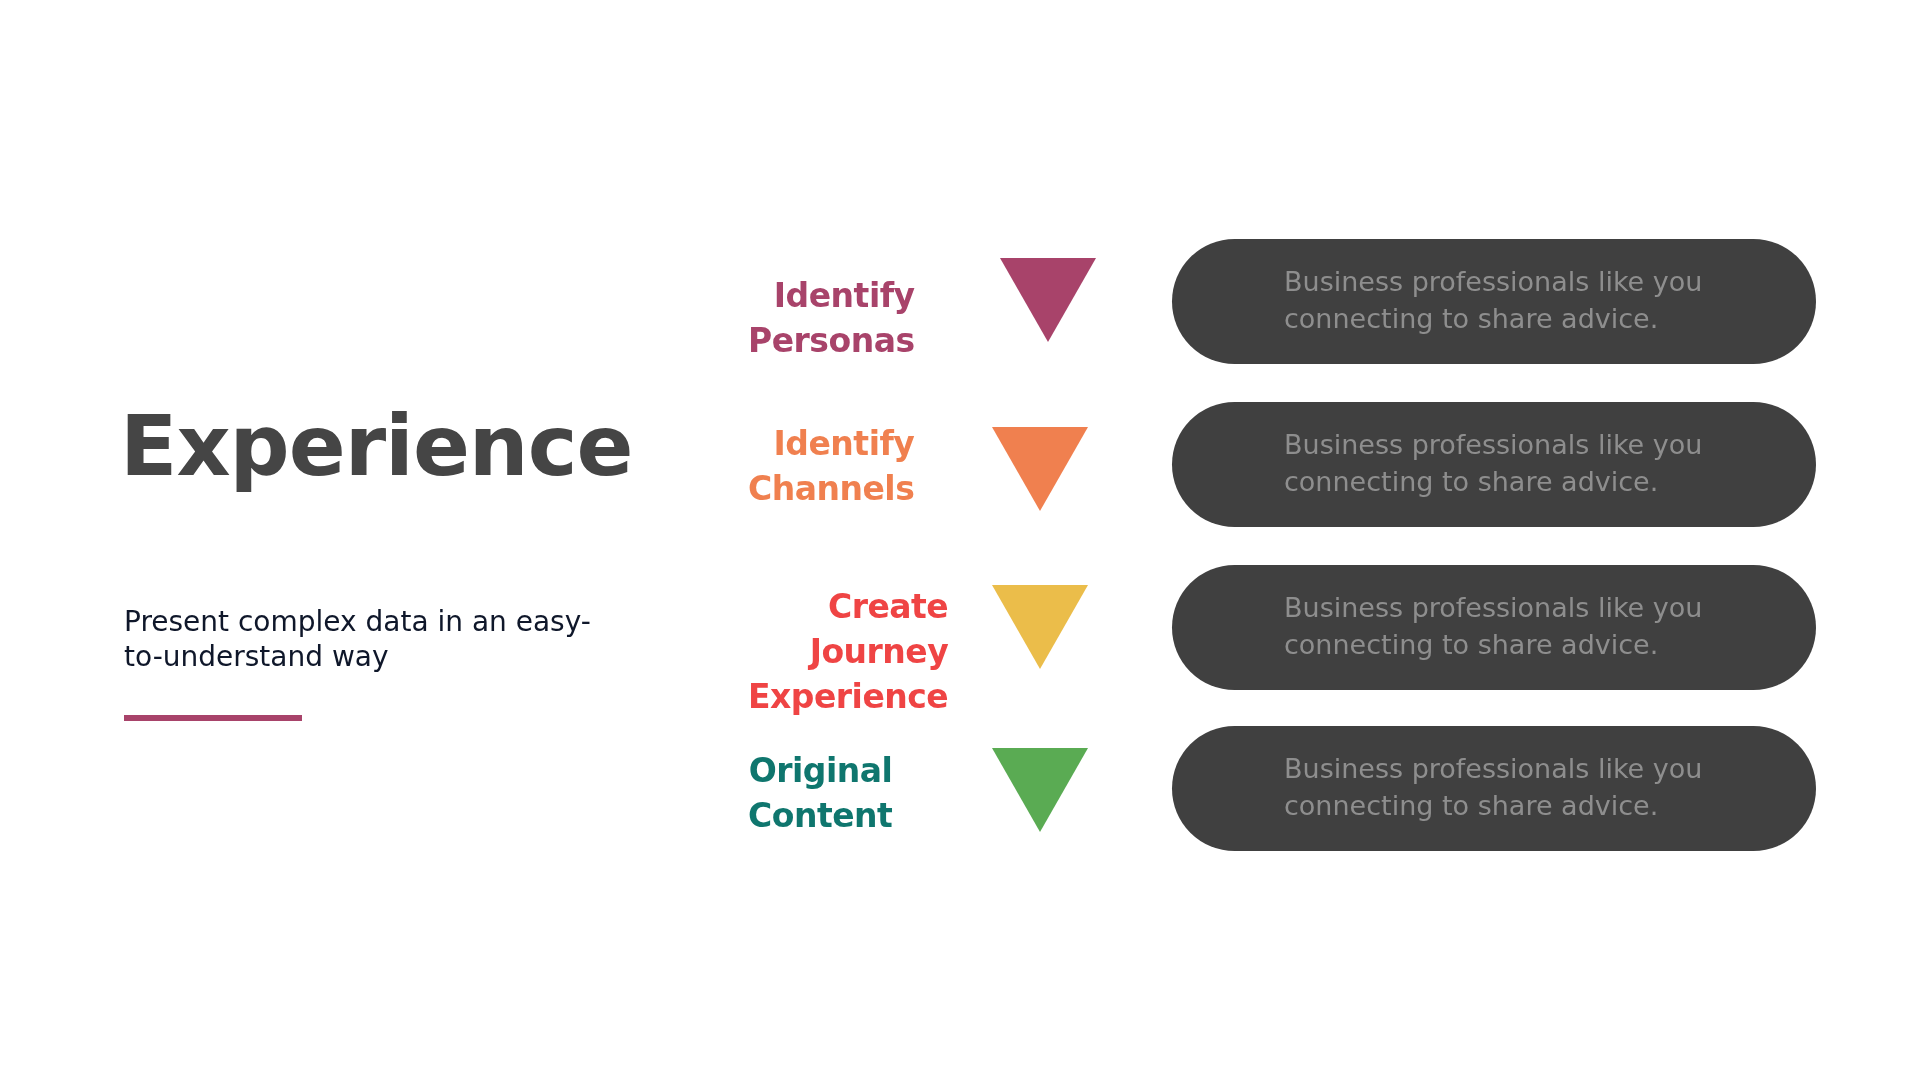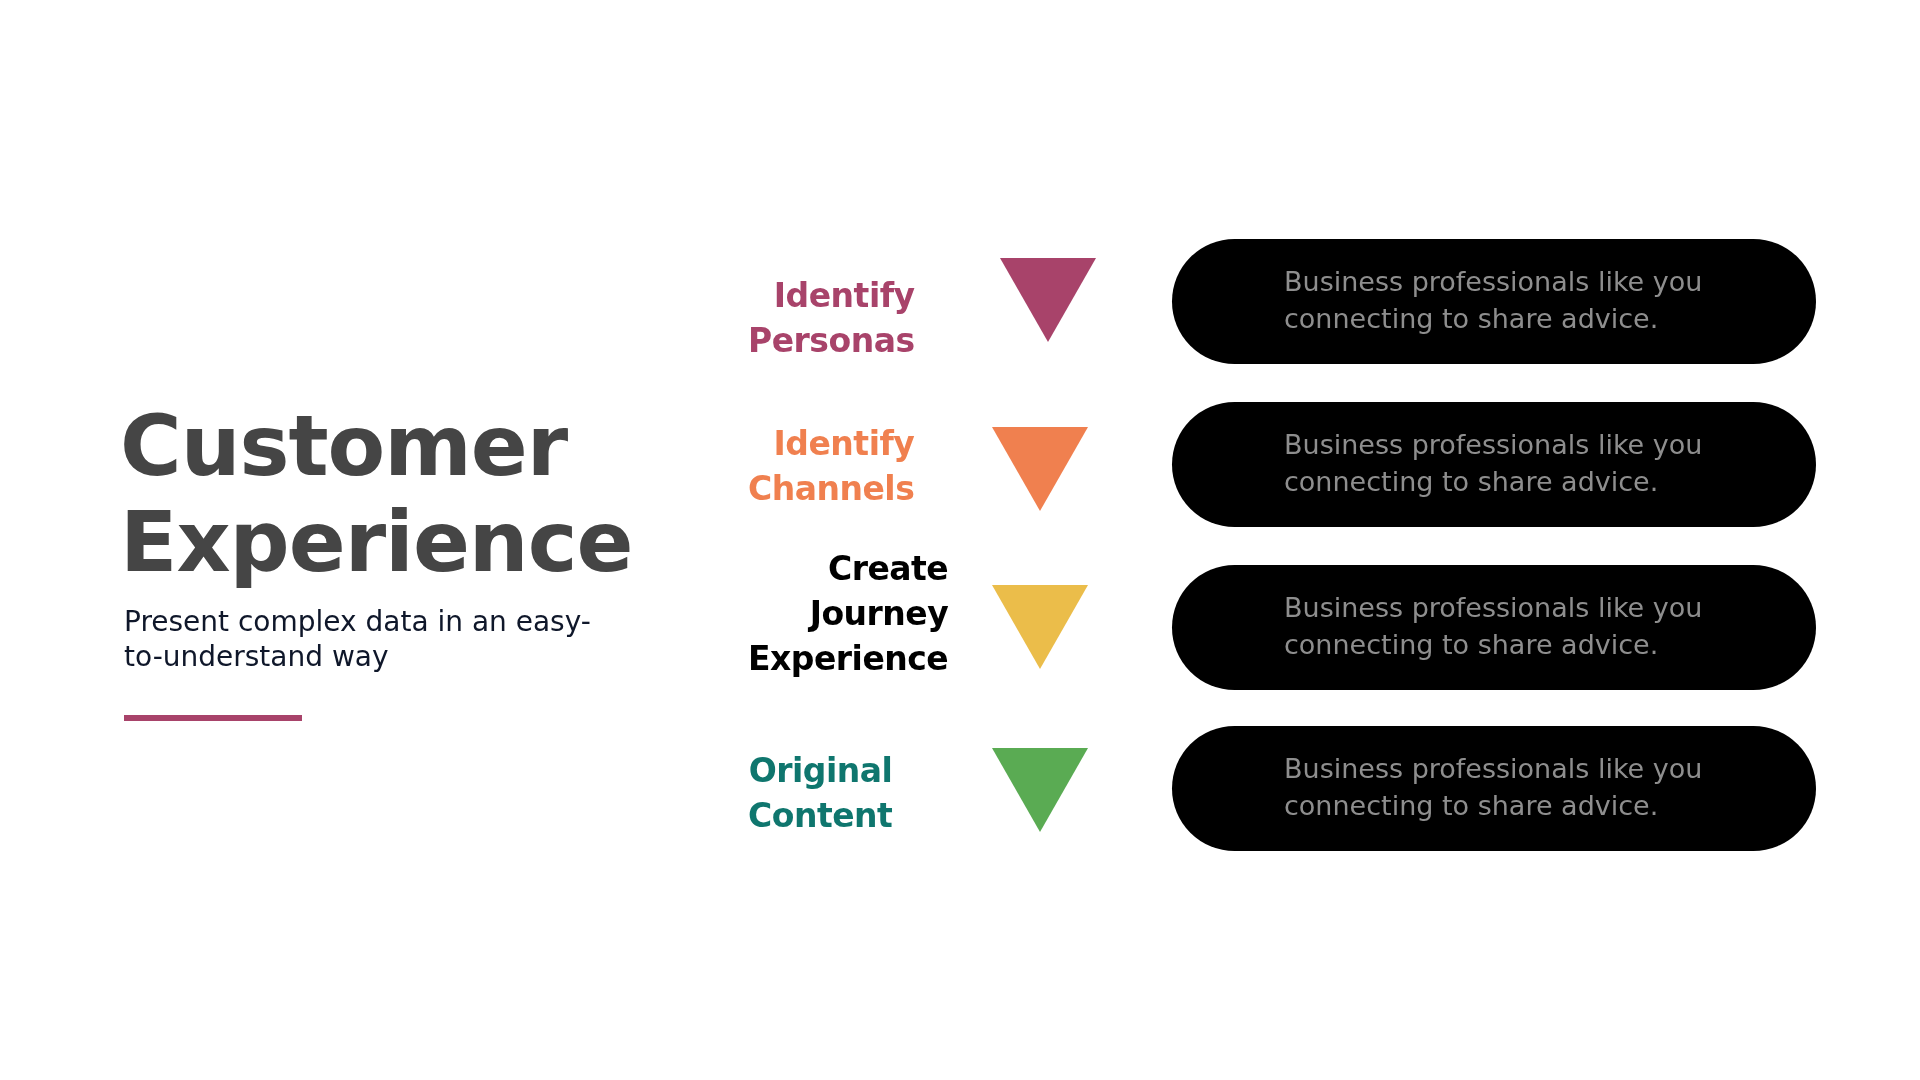--- a/index.html
+++ b/index.html
@@ -2,29 +2,28 @@
 <html><head>
 <meta charset="utf-8">
 <style>
   html,body{margin:0;padding:0;}
   body{width:1920px;height:1080px;background:#ffffff;position:relative;overflow:hidden;font-family:"DejaVu Sans","Liberation Sans",sans-serif;}
   .title{position:absolute;left:120px;top:398px;font-size:84px;font-weight:bold;color:#454545;line-height:96px;letter-spacing:-1px;}
   .subtitle{position:absolute;left:124px;top:604px;width:480px;font-size:28px;color:#0f172a;line-height:35px;}
   .accent-line{position:absolute;left:124px;top:715px;width:178px;height:6px;}
   .label{position:absolute;left:748px;font-size:33px;font-weight:bold;line-height:45px;white-space:pre-line;letter-spacing:-0.5px;text-align:right;}
   .tri{position:absolute;width:0;height:0;border-left:48px solid transparent;border-right:48px solid transparent;border-top-width:84px;border-top-style:solid;}
-  .pill{position:absolute;left:1172px;width:644px;height:125px;border-radius:63px;background:#000000;}
+  .pill{position:absolute;left:1172px;width:644px;height:125px;border-radius:63px;background:#404040;}
   .pill-text{position:absolute;left:112px;top:24px;font-size:27px;color:#8e8e8e;line-height:37px;width:500px;white-space:pre-line;}
 </style>
 </head>
 <body>
 
 <div>
   <div class="title">
-    <div>Customer</div>
     <div>Experience</div>
   </div>
   <div class="subtitle">Present complex data in an easy-to-understand way</div>
   <div class="accent-line" style="background:#a8436a"></div>
 
   <div class="label" style="top:273px;color:#a8436a">Identify
 Personas</div>
   <div class="tri" style="left:1000px;top:258px;border-top-color:#a8436a"></div>
   <div class="pill" style="top:239px">
     <div class="pill-text">Business professionals like you
@@ -32,21 +31,21 @@
   </div>
 
   <div class="label" style="top:421px;color:#f0804f">Identify
 Channels</div>
   <div class="tri" style="left:992px;top:427px;border-top-color:#f0804f"></div>
   <div class="pill" style="top:402px">
     <div class="pill-text">Business professionals like you
 connecting to share advice.</div>
   </div>
 
-  <div class="label" style="top:546px;color:#000000">Create
+  <div class="label" style="top:584px;color:#ef4444">Create
 Journey
 Experience</div>
   <div class="tri" style="left:992px;top:585px;border-top-color:#ebbd4a"></div>
   <div class="pill" style="top:565px">
     <div class="pill-text">Business professionals like you
 connecting to share advice.</div>
   </div>
 
   <div class="label" style="top:748px;color:#0f766e">Original
 Content</div>

